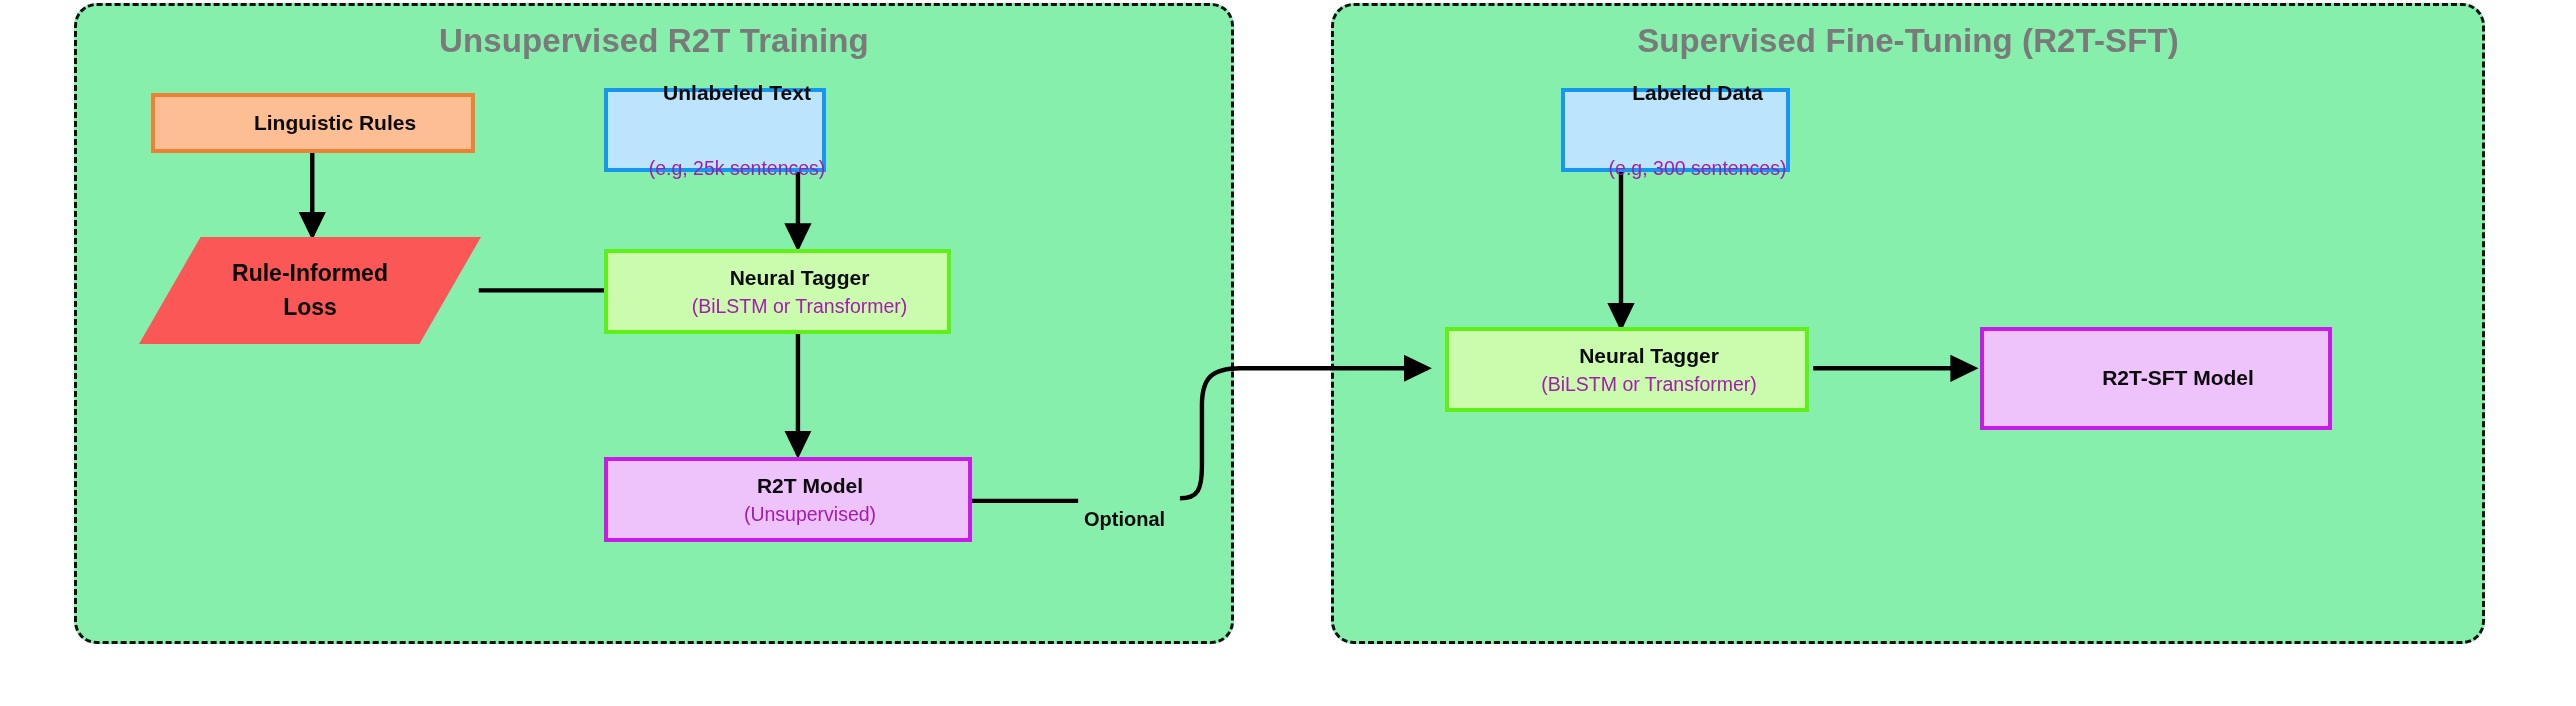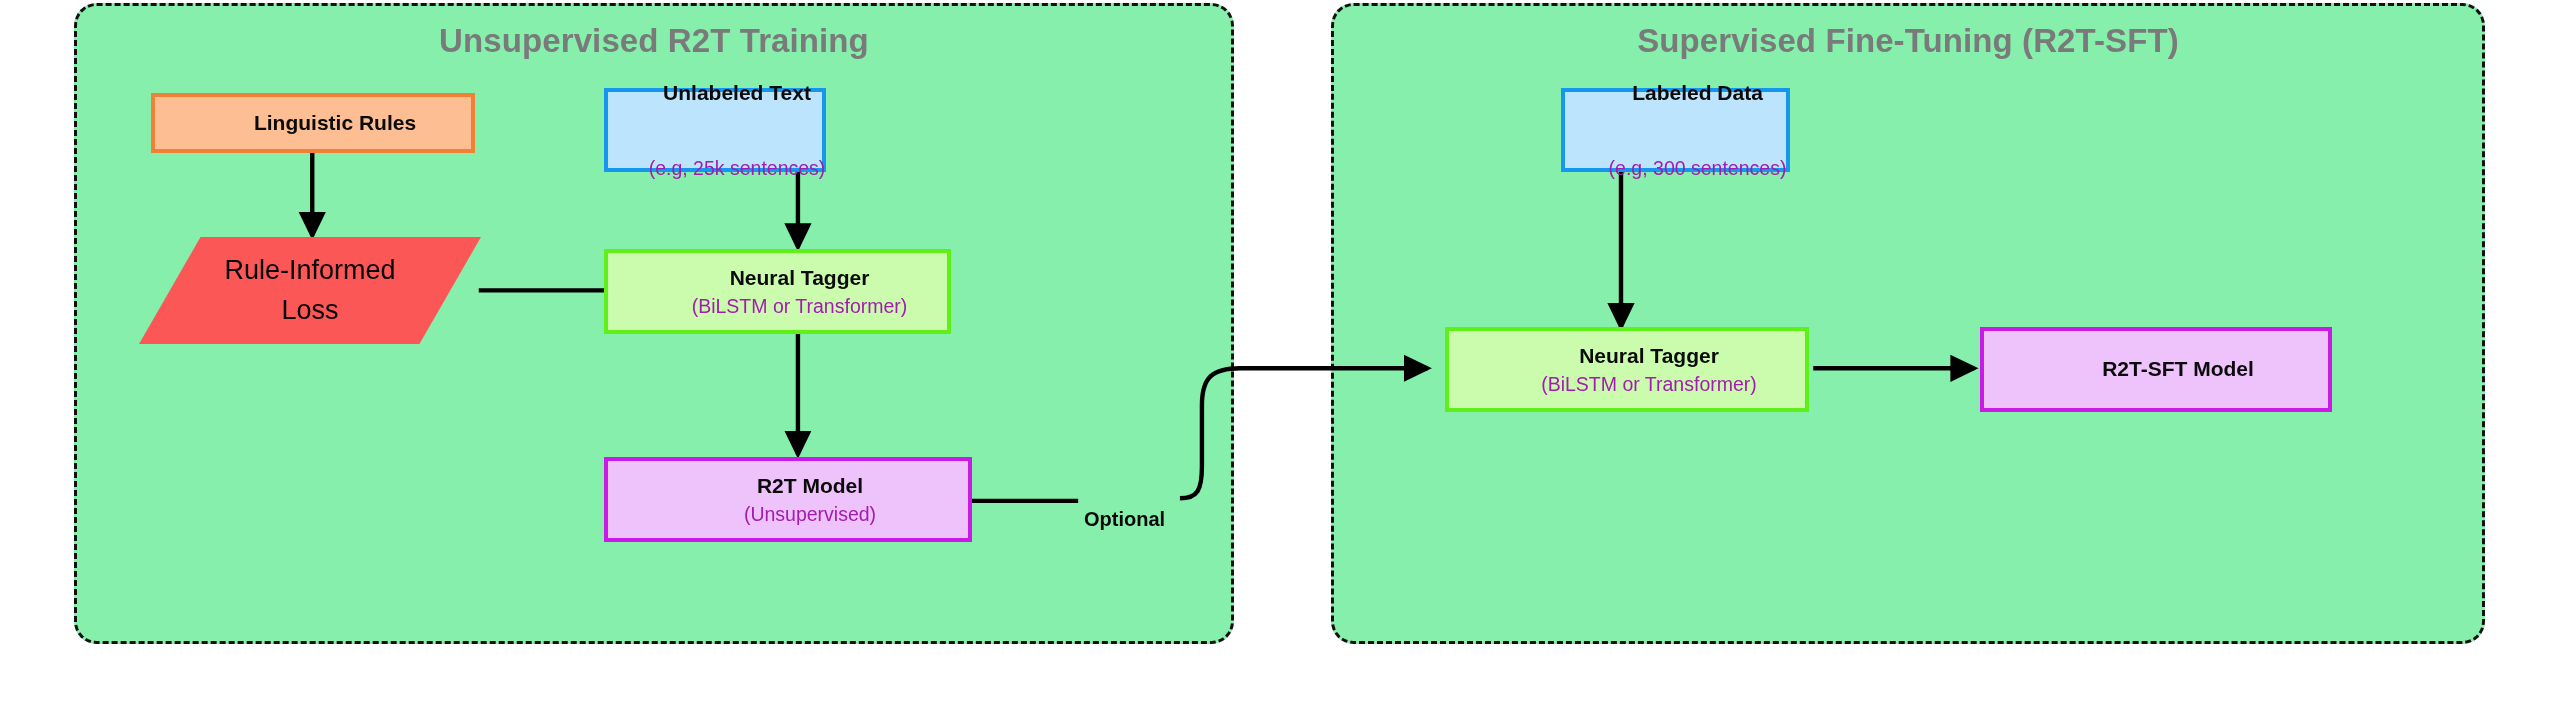--- a/index.html
+++ b/index.html
@@ -85,22 +85,22 @@
     box-sizing: border-box;
     display: flex;
     flex-direction: column;
     align-items: center;
     justify-content: center;
     text-align: center;
     -webkit-clip-path: polygon(18% 0%, 100% 0%, 82% 100%, 0% 100%);
     clip-path: polygon(18% 0%, 100% 0%, 82% 100%, 0% 100%);
   }
   .node-para .title {
-    font-size: 27px;
-    font-weight: normal;
+    font-size: 23px;
+    font-weight: bold;
     color: #070707;
     line-height: 1.45;
     white-space: pre-line;
   }
   
   .edge-label {
     position: absolute;
     font-size: 20px;
     font-weight: bold;
     color: #0a0a0a;
@@ -174,18 +174,18 @@
   <div class="node n-blue" style="left:1561px; top:88px; width:229px; height:84px;">
     <span class="title">Labeled Data</span>
     <span class="sub">(e.g, 300 sentences)</span>
   </div>
 
   <div class="node n-green" style="left:1445px; top:327px; width:364px; height:85px;">
     <span class="title">Neural Tagger</span>
     <span class="sub">(BiLSTM or Transformer)</span>
   </div>
 
-  <div class="node n-purple" style="left:1980px; top:327px; width:352px; height:85px;">
+  <div class="node n-purple" style="left:1980px; top:327px; width:352px; height:103px;">
     <span class="title">R2T-SFT Model</span>
   </div>
 
 </div>
 
 
 </body></html>

